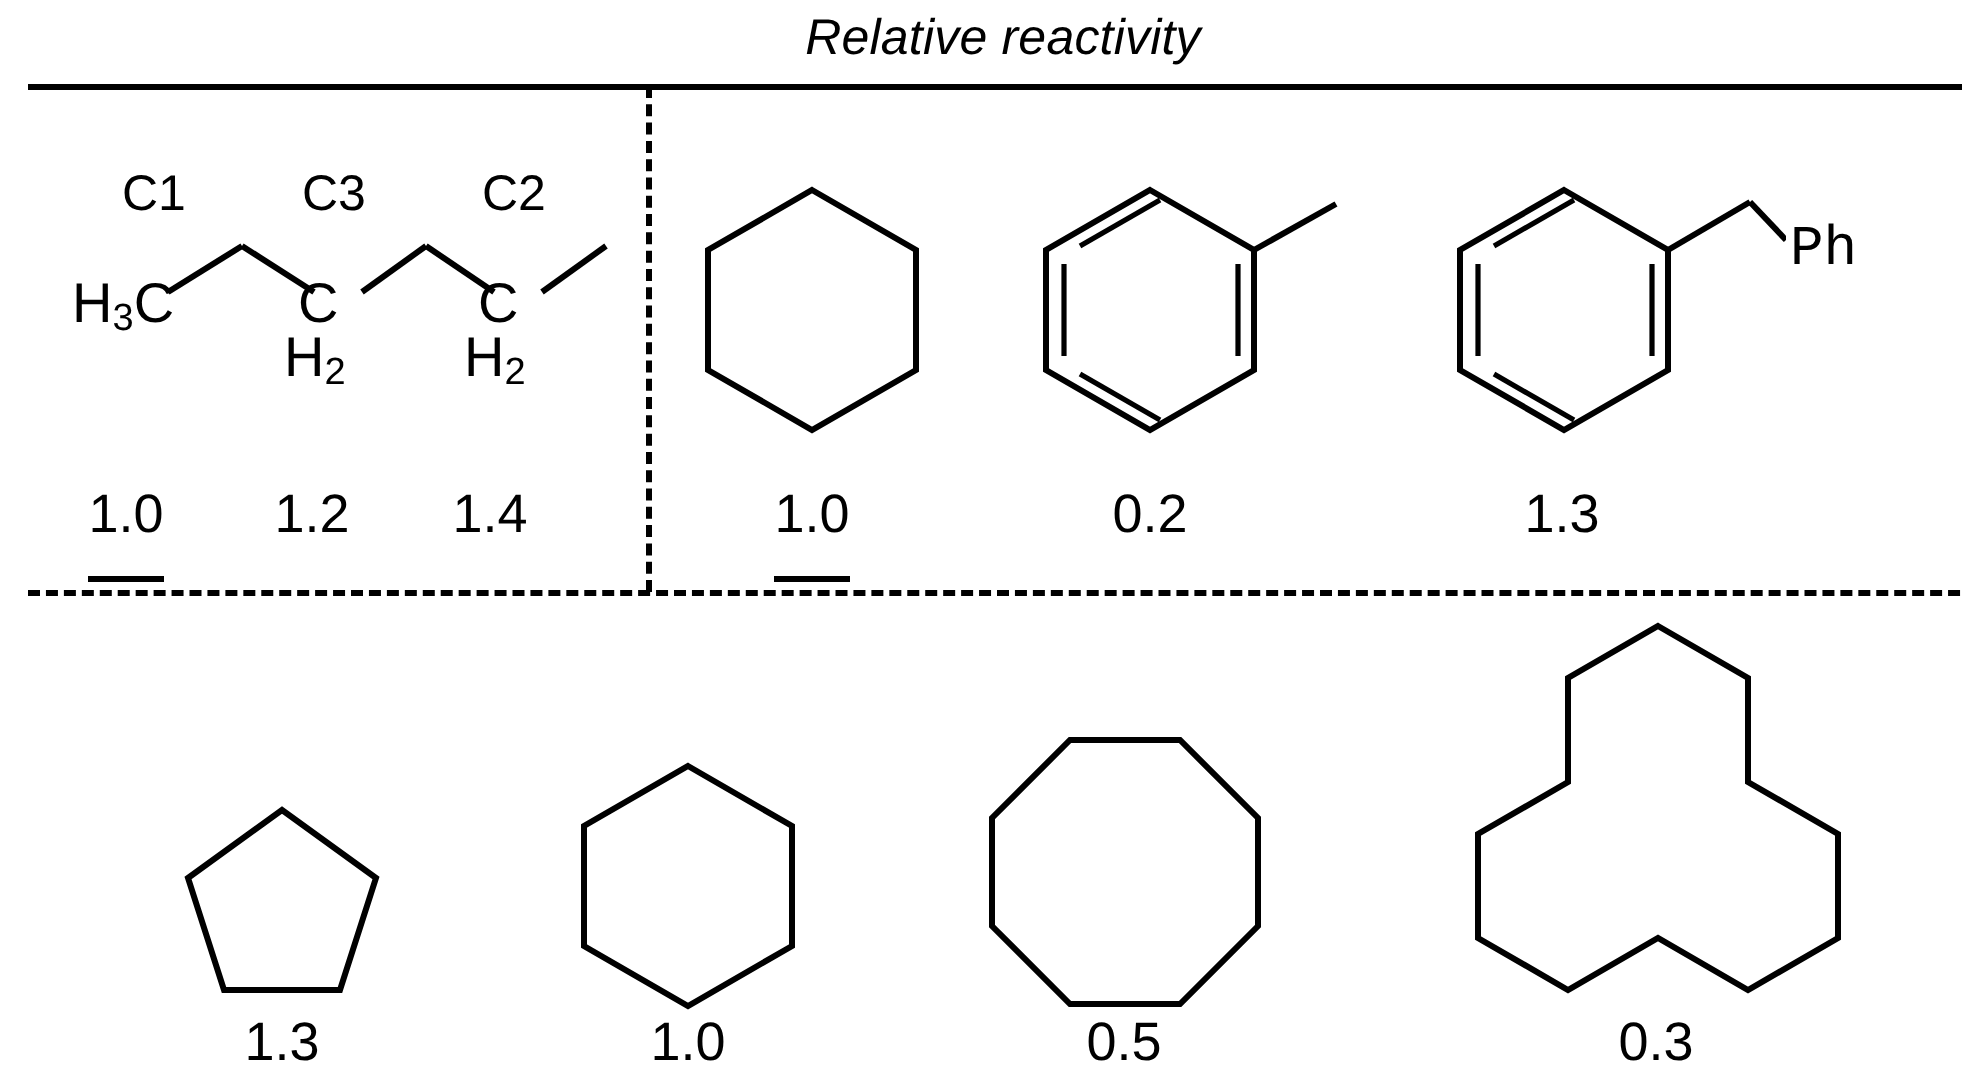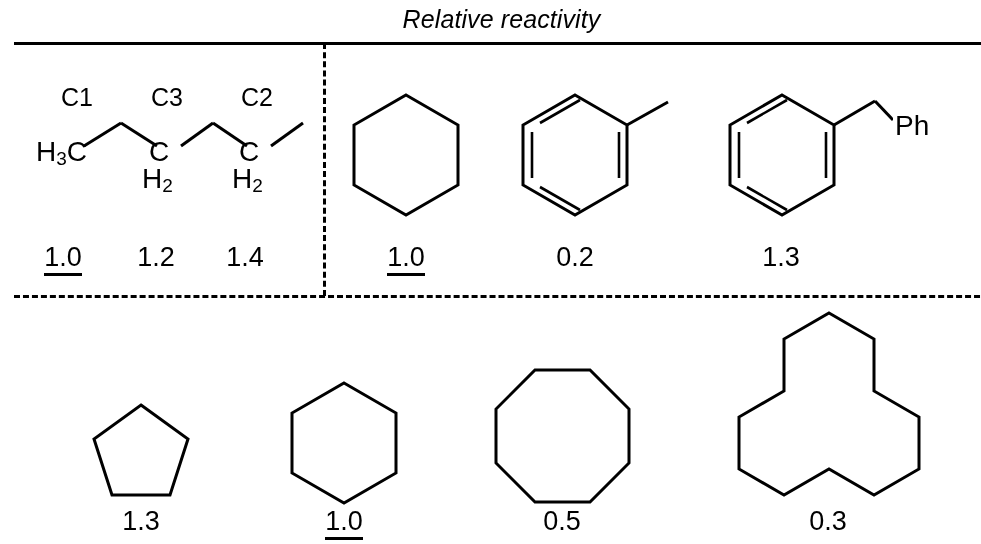--- a/index.html
+++ b/index.html
@@ -59,21 +59,21 @@
   
   .val {
     position: absolute;
     font-size: 27px;
     line-height: 30px;
     text-align: center;
     white-space: nowrap;
   }
   .val .num {
     display: inline-block;
-    padding-bottom: 1px;
+    padding-bottom: 16px;
   }
   .val.ref .num {
     border-bottom: 3px solid #000;
   }
   
   .clabel {
     position: absolute;
     font-weight: normal;
     font-size: 25px;
     line-height: 26px;
@@ -87,20 +87,21 @@
   }
   .atom sub {
     font-size: 19px;
     vertical-align: -0.22em;
   }
   .ph-label {
     position: absolute;
     font-size: 28px;
     line-height: 30px;
     white-space: nowrap;
+    font-family: Liberation Mono, monospace;
   }
   svg { display: block; }
   .struct { position: absolute; }
   .bond {
     fill: none;
     stroke: #000;
     stroke-width: 3;
     stroke-linecap: butt;
     stroke-linejoin: miter;
   }

